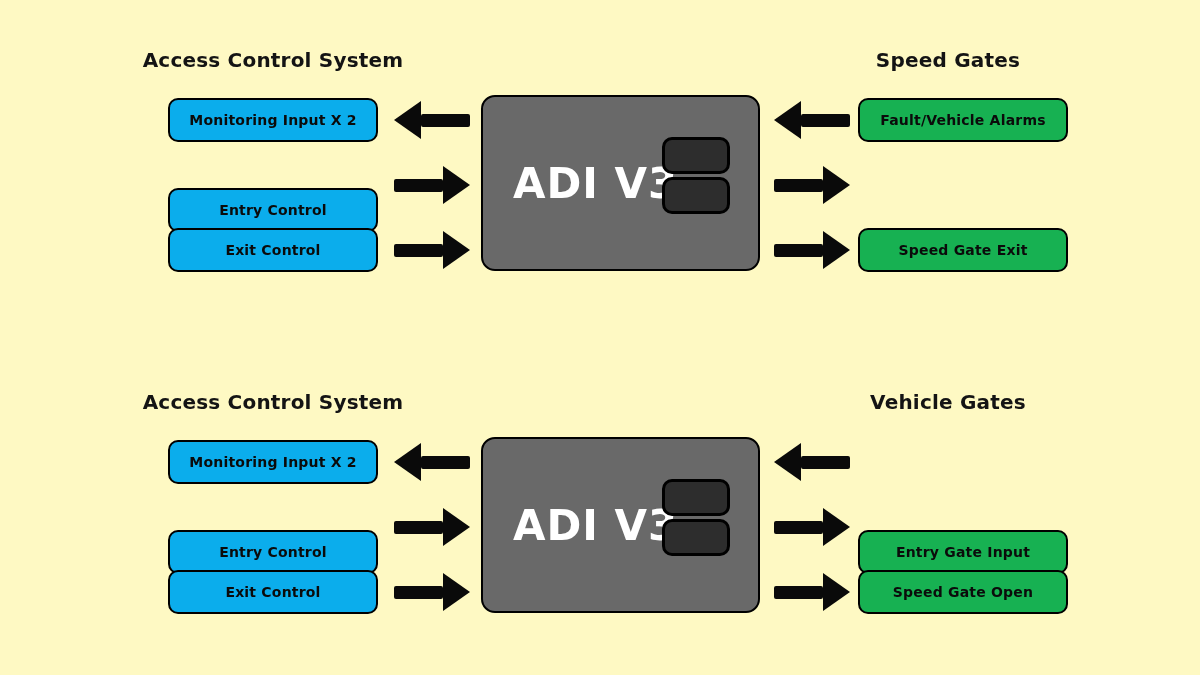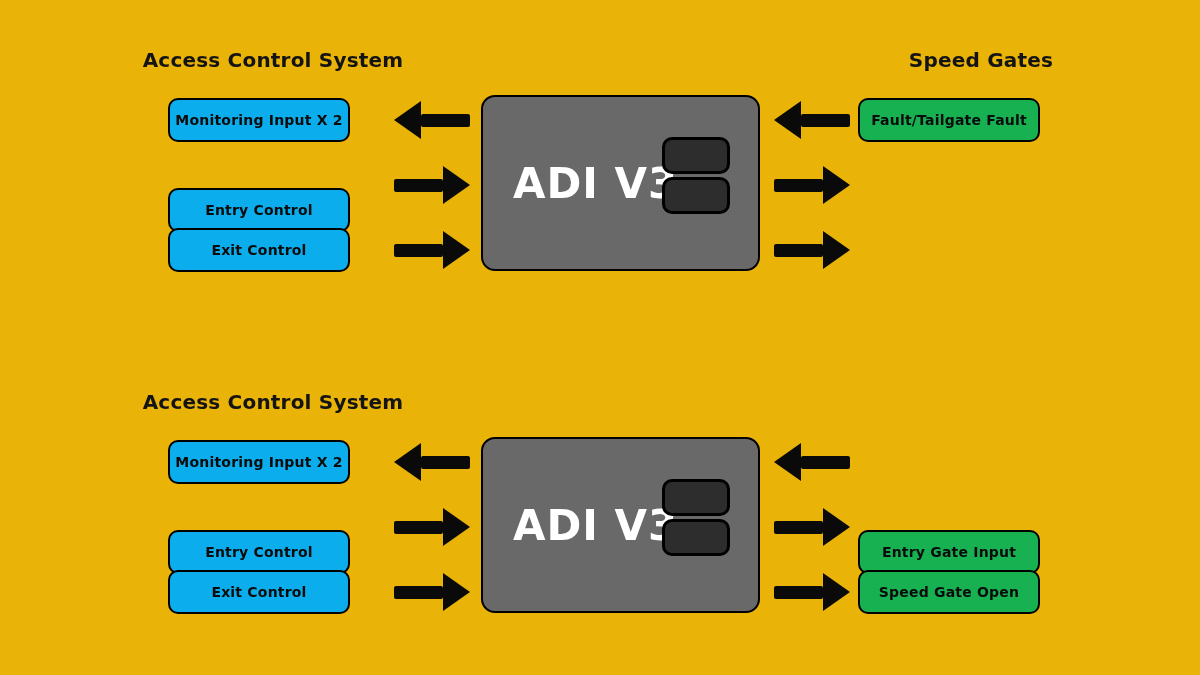--- a/index.html
+++ b/index.html
@@ -1,30 +1,30 @@
 <!DOCTYPE html>
 <html><head>
 <meta charset="utf-8">
 <title>ADI V3 Interface Diagram</title>
 <style>
   * { margin:0; padding:0; box-sizing:border-box; }
   html,body { width:1200px; height:675px; background:#ffffff; overflow:hidden;
               font-family:"DejaVu Sans","Liberation Sans",sans-serif; }
-  .stage { position:relative; width:1200px; height:675px; background:#eab308; }
+  .stage { position:relative; width:1200px; height:675px; background:#fef9c3; }
 
   .diagram { position:absolute; left:0; width:1200px; height:337px; }
   .diagram.d1 { top:0; }
   .diagram.d2 { top:342px; }
 
   .heading { position:absolute; top:48px; text-align:center;
              font-size:20px; font-weight:bold; color:#141414; letter-spacing:0.2px; }
   .heading.left-h  { left:118px; width:310px; }
-  .heading.right-h { left:831px; width:300px; }
+  .heading.right-h { left:798px; width:300px; }
 
-  .box { position:absolute; width:182px; height:44px; border:2px solid #000;
+  .box { position:absolute; width:210px; height:44px; border:2px solid #000;
          border-radius:10px; display:flex; align-items:center; justify-content:center; }
   .box.blue  { background:#0badec; left:168px; }
   .box.green { background:#17b152; left:858px; }
   .box.r1 { top:98px; }
   .box.r2 { top:163px;margin-top:25px; }
   .box.r3 { top:228px;align-items:center; }
   .box-label { font-size:14px; font-weight:bold; color:#0b0b0b; letter-spacing:0.2px; white-space:nowrap; }
 
   .arrow { position:absolute; width:76px; height:38px; display:flex; align-items:center; }
   .arrow.la { left:394px; }
@@ -93,26 +93,30 @@
     <div class="arrow ra r2 arrow-right">
       <span class="shaft"></span>
         <span class="head"></span>
     </div>
     <div class="arrow ra r3 arrow-right">
       <span class="shaft"></span>
         <span class="head"></span>
     </div>
 
     <div class="box green r1">
-      <span class="box-label">Fault/Tailgate Fault</span>
+      <span class="box-label">Fault/Vehicle Alarms</span>
+    </div>
+    <div class="box green r3">
+      <span class="box-label">Speed Gate Exit</span>
     </div>
   </section>
 
   <section class="diagram d2">
     <h2 class="heading left-h">Access Control System</h2>
+    <h2 class="heading right-h">Vehicle Gates</h2>
 
     <div class="box blue r1">
       <span class="box-label">Monitoring Input X 2</span>
     </div>
     <div class="box blue r2">
       <span class="box-label">Entry Control</span>
     </div>
     <div class="box blue r3">
       <span class="box-label">Exit Control</span>
     </div>

